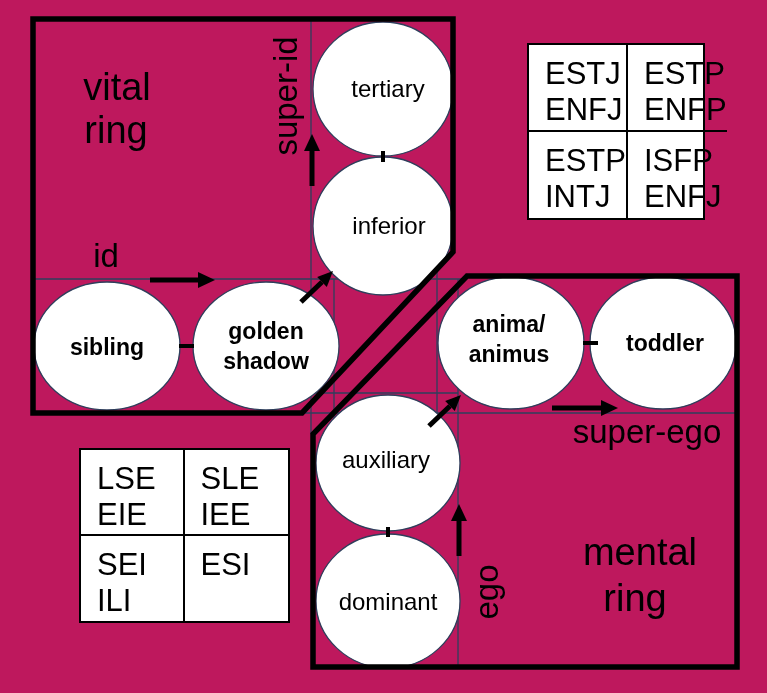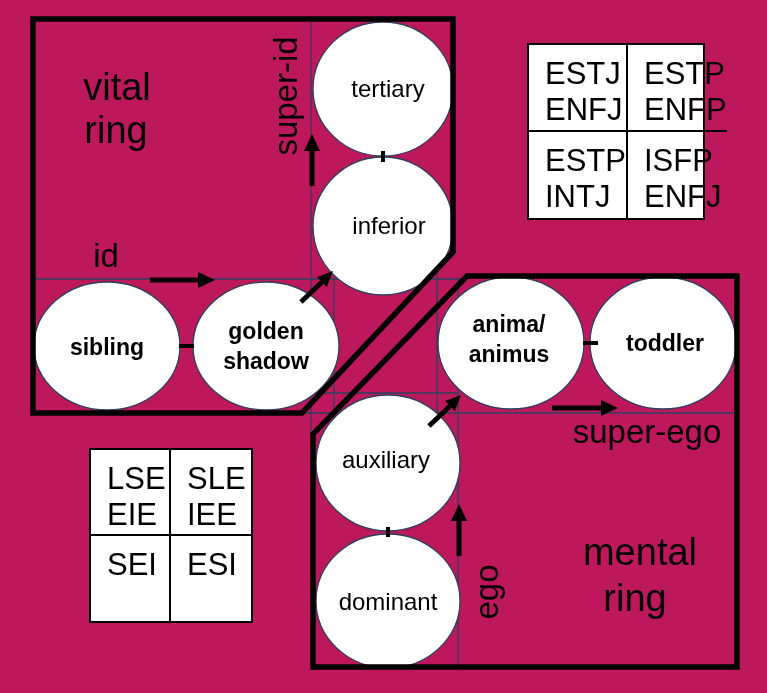--- a/index.html
+++ b/index.html
@@ -12,21 +12,21 @@
   .fn-lbl{font-size:24px;}
   .fn-lbl-b{font-size:23px;font-weight:bold;}
   .type-table{position:absolute;display:grid;grid-template-columns:1fr 1fr;
               grid-template-rows:1fr 1fr;border:2px solid #000;background:#fff;
               box-sizing:border-box;}
   .type-table .cell{box-sizing:border-box;padding:11px 0 0 16px;
                     font-size:31px;line-height:36px;color:#000;}
   .type-table .cell.br{border-right:2px solid #000;}
   .type-table .cell.bb{border-bottom:2px solid #000;}
   .tbl-mbti{left:527px;top:43px;width:178px;height:177px;}
-  .tbl-soc{left:89px;top:448px;width:164px;height:175px;}
+  .tbl-soc{left:79px;top:448px;width:211px;height:175px;}
 </style>
 </head>
 <body>
 
 <div class="stage">
 
   <svg width="767" height="693" viewBox="0 0 767 693">
 
     <g stroke="#2e3f5c" stroke-width="1.3">
       <line x1="33" y1="279" x2="462" y2="279"></line>
@@ -133,19 +133,20 @@
     <div class="cell br bb">
       <div>LSE</div>
       <div>EIE</div>
     </div>
     <div class="cell bb">
       <div>SLE</div>
       <div>IEE</div>
     </div>
     <div class="cell br">
       <div>SEI</div>
+      <div>ILI</div>
     </div>
     <div class="cell">
       <div>ESI</div>
     </div>
   </div>
 
 </div>
 
 </body></html>

